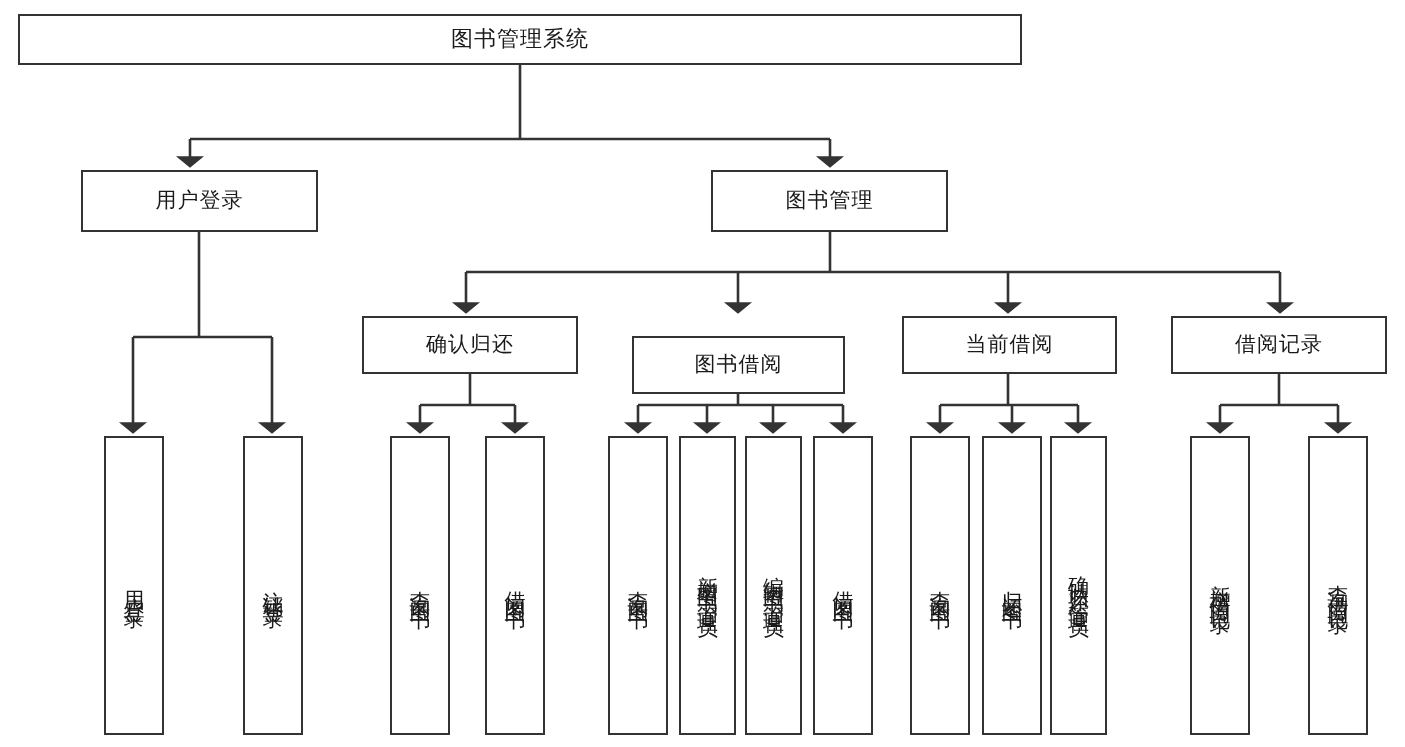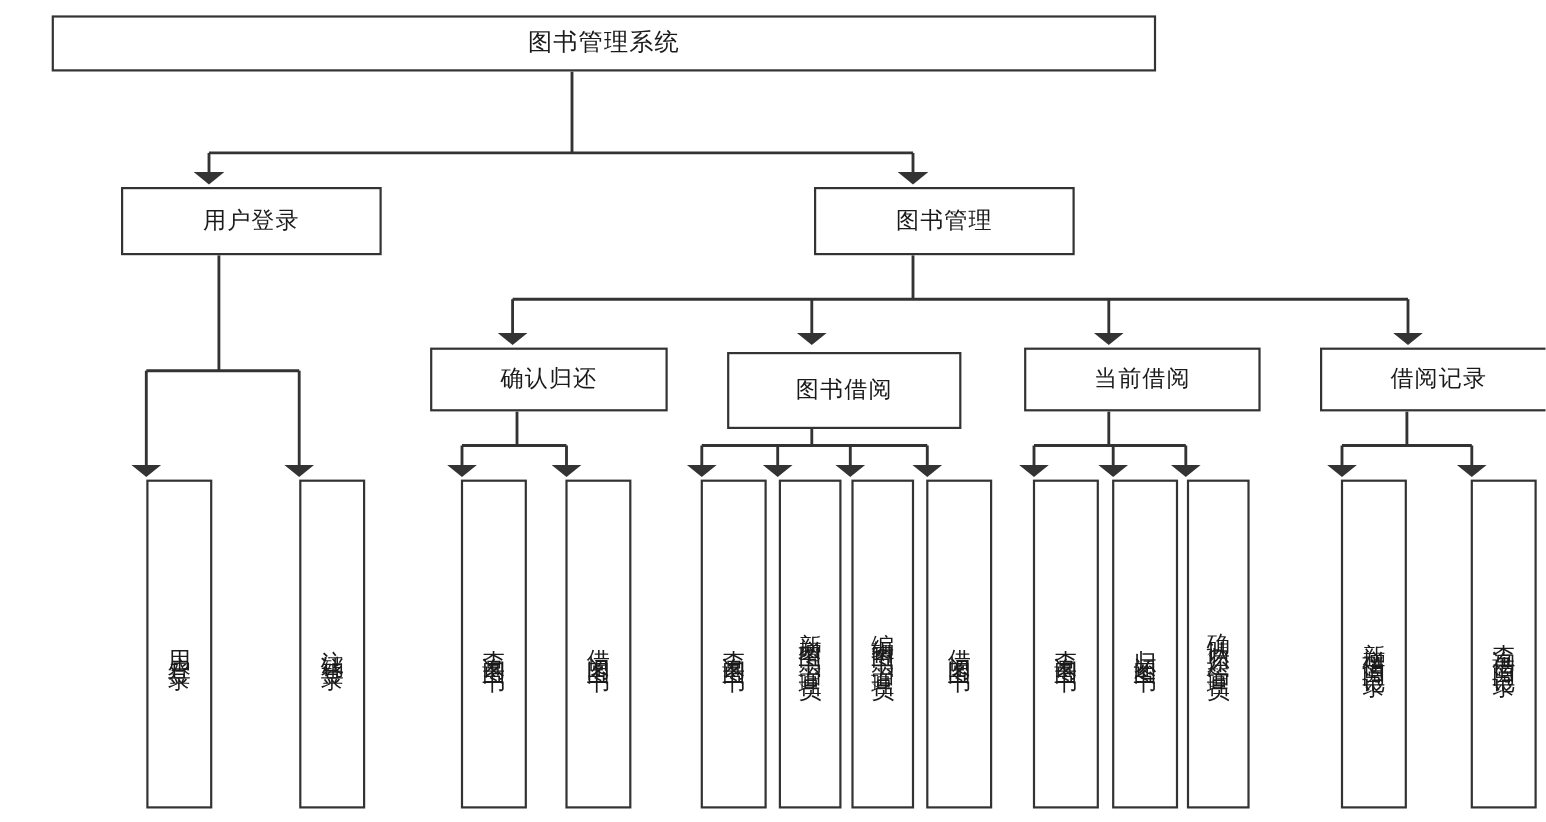--- a/index.html
+++ b/index.html
@@ -28,21 +28,20 @@
   }
   .node-box {
     position: absolute;
     box-sizing: border-box;
     border: 2.5px solid #333333;
     background: #ffffff;
     display: flex;
     align-items: center;
     justify-content: center;
     color: #1a1a1a;
-    margin-left: 29px;
   }
   .node-label-h {
     font-size: 21px;
     letter-spacing: 1px;
     line-height: 1.2;
     white-space: nowrap;
   }
   .node-label-v {
     font-size: 21px;
     writing-mode: vertical-rl;
@@ -133,21 +132,21 @@
   </div>
 
   <div class="node-box" style="left:711px; top:170px; width:237px; height:62px;text-align:center;">
     <span class="node-label-h">图书管理</span>
   </div>
 
   <div class="node-box" style="left:362px; top:316px; width:216px; height:58px;">
     <span class="node-label-h">确认归还</span>
   </div>
 
-  <div class="node-box" style="left:632px; top:320px; width:213px; height:70px;">
+  <div class="node-box" style="left:632px; top:336px; width:213px; height:58px;">
     <span class="node-label-h">图书借阅</span>
   </div>
 
   <div class="node-box" style="left:1171px; top:316px; width:216px; height:58px;">
     <span class="node-label-h">借阅记录</span>
   </div>
 
   <div class="node-box" style="left:902px; top:316px; width:215px; height:58px;">
     <span class="node-label-h">当前借阅</span>
   </div>

